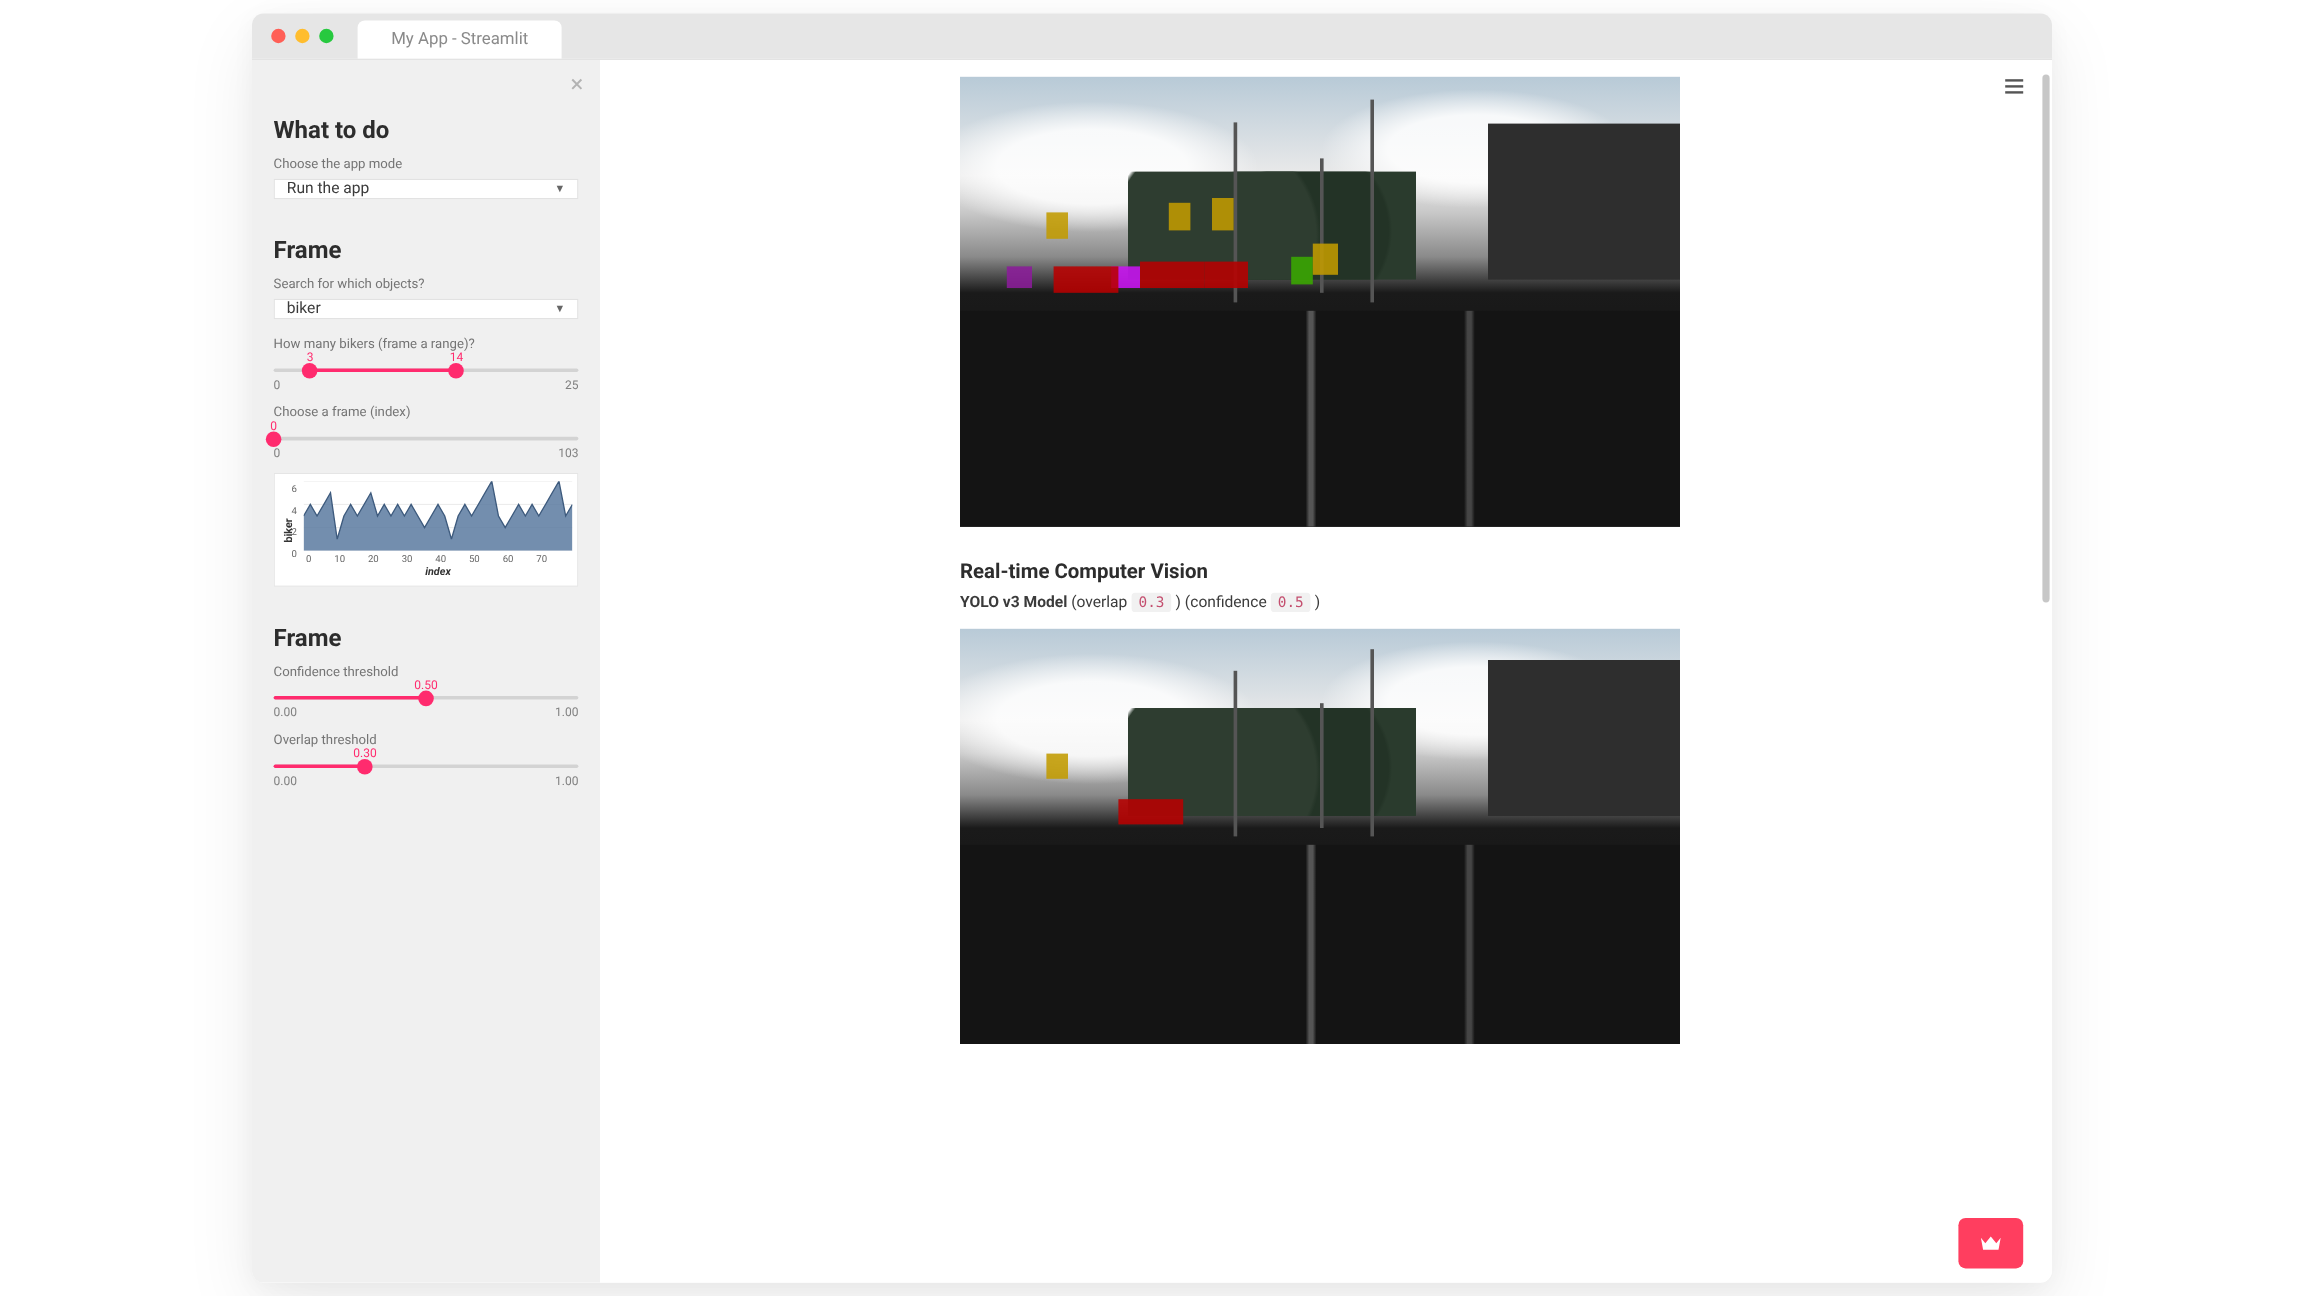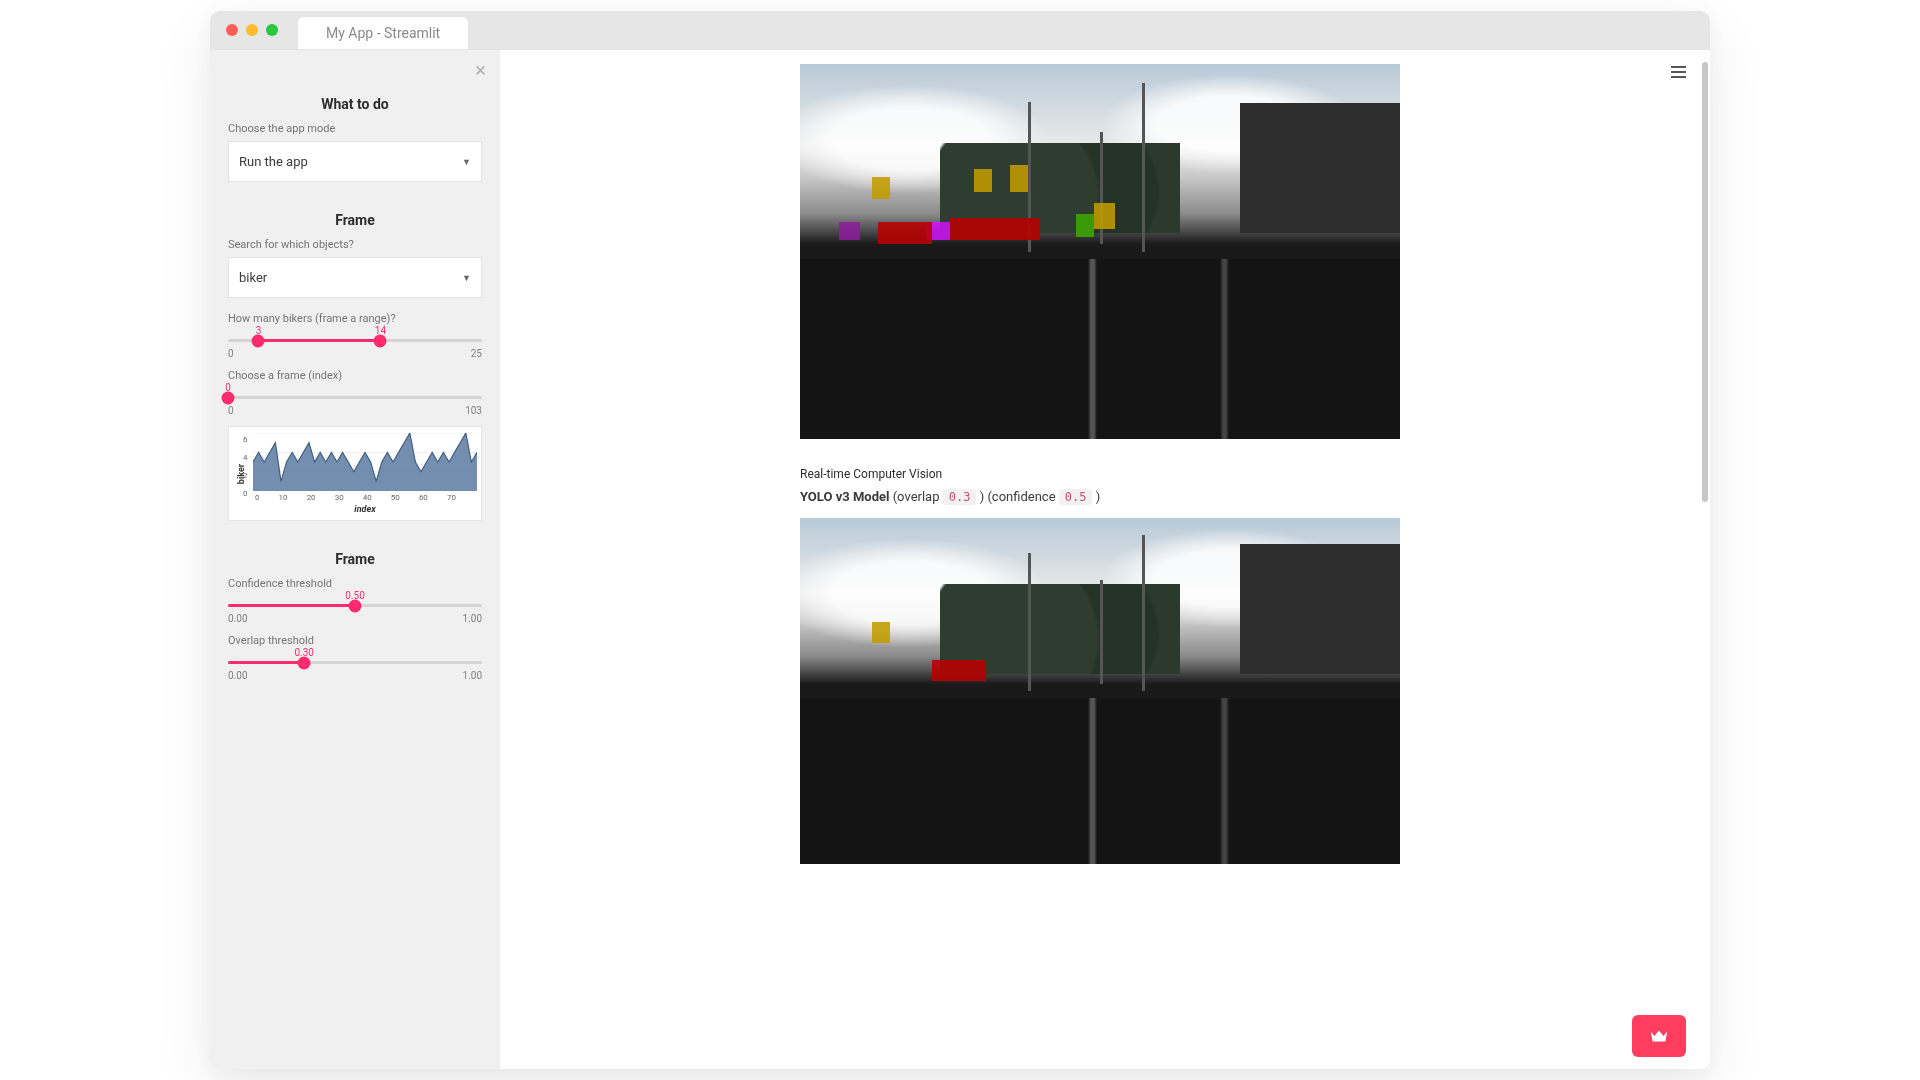--- a/index.html
+++ b/index.html
@@ -69,31 +69,31 @@
     color: #b3b3b3;
     font-size: 20px;
     cursor: pointer;
     line-height: 1;
   }
   .sb-h {
     font-weight: 700;
     color: #2d2d2d;
     margin: 14px 0 10px 0;
   }
-  .sb-h.h1 { font-size: 14px; margin-top: 30px; text-align: center; }
+  .sb-h.h1 { font-size: 20px; margin-top: 30px; }
   .sb-h.h1.first { margin-top: 32px; }
   .sb-label {
     font-size: 11px;
     color: #747474;
     margin-bottom: 6px;
   }
   .select {
     background: #fff;
     border: 1px solid #e2e2e2;
-    padding: 12px 10px;
+    padding: 0 10px;
     font-size: 13px;
     color: #3b3b3b;
     position: relative;
     display: flex;
     justify-content: space-between;
     align-items: center;
     cursor: pointer;
     margin-bottom: 14px;
   }
   .caret { font-size: 9px; color: #666; }
@@ -206,21 +206,21 @@
     position: absolute;
     bottom: 0; left: 0; right: 0;
     height: 48%;
     background:
       linear-gradient(to right, transparent 48%, #555 48.5%, #555 49%, transparent 49.5%),
       linear-gradient(to right, transparent 70%, #454545 70.5%, #454545 71%, transparent 71.5%),
       #141414;
   }
   .pole { position: absolute; width: 3px; background: #555; }
   .det-box { position: absolute; opacity: 0.88; }
-  .sub-h { font-size: 12px; font-weight: 400; color: #2d2d2d; margin-bottom: 8px; }
+  .sub-h { font-size: 17px; font-weight: 700; color: #2d2d2d; margin-bottom: 8px; }
   .model-line {
     font-size: 13px;
     color: #3b3b3b;
   }
   .model-line strong { font-weight: 700; margin-top: 15px; }
   .code-chip {
     background: #f1f1f1;
     border-radius: 3px;
     padding: 1px 6px;
     font-family: "SFMono-Regular", Consolas, monospace;

